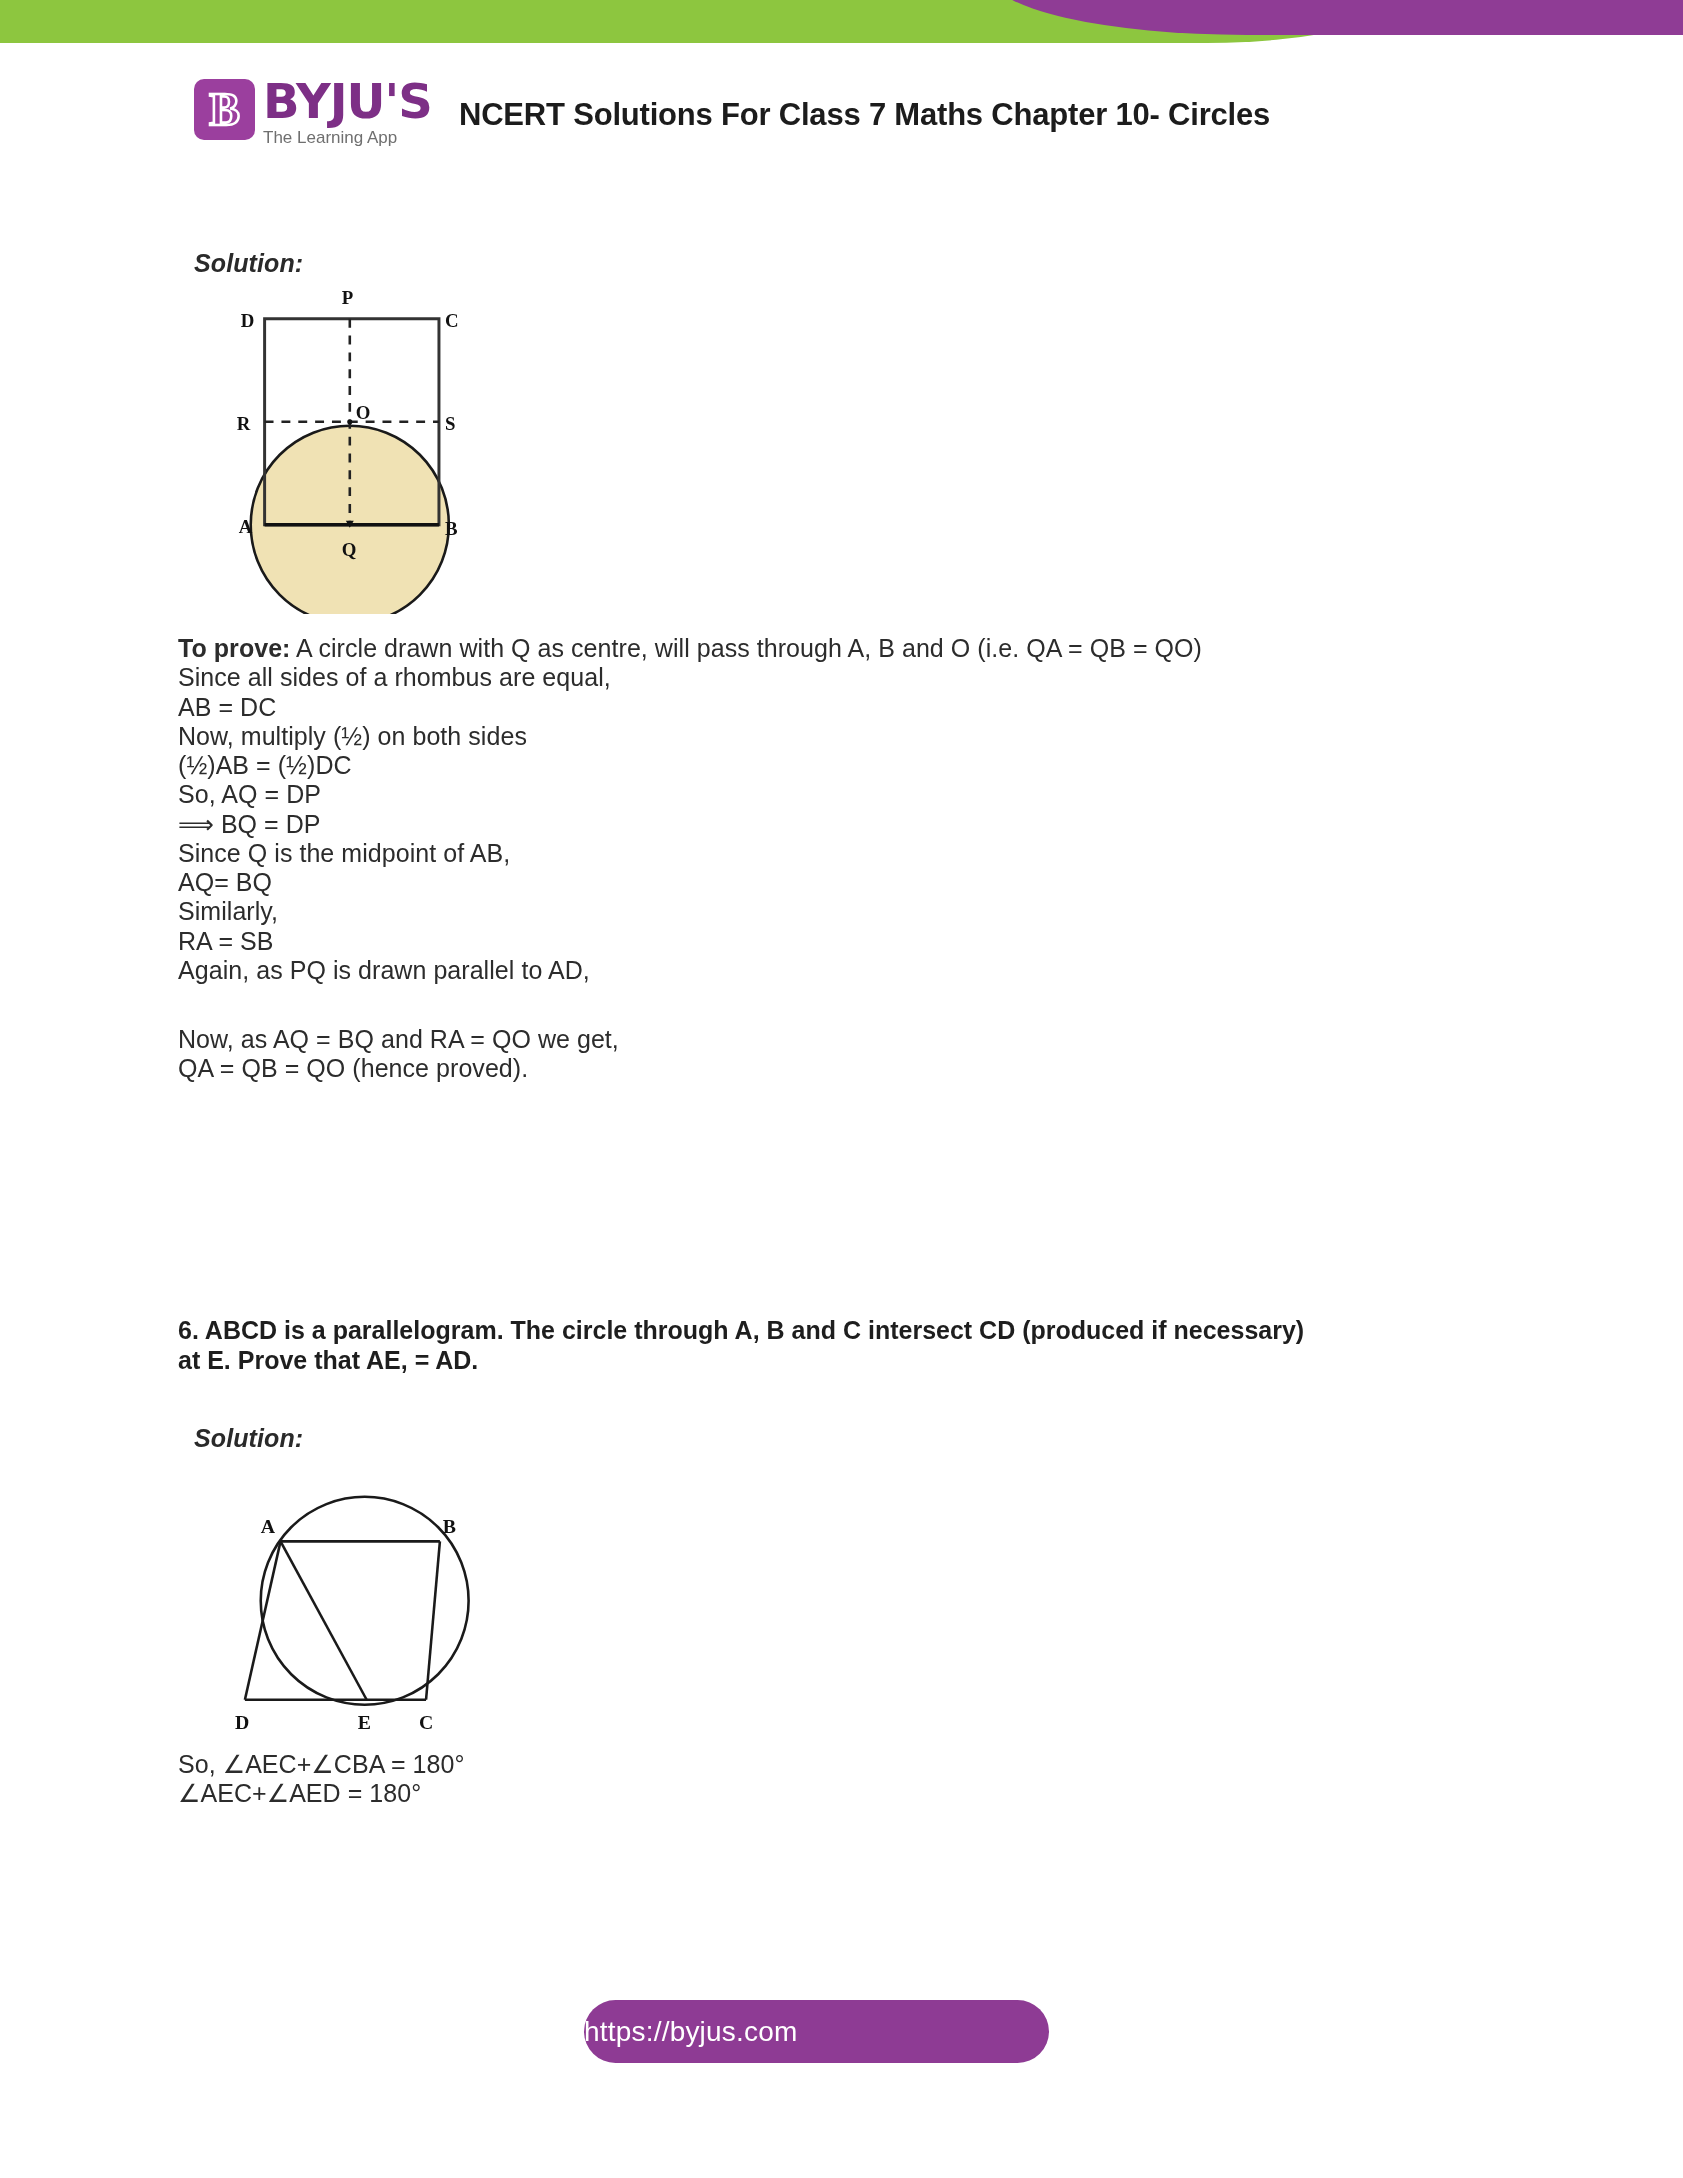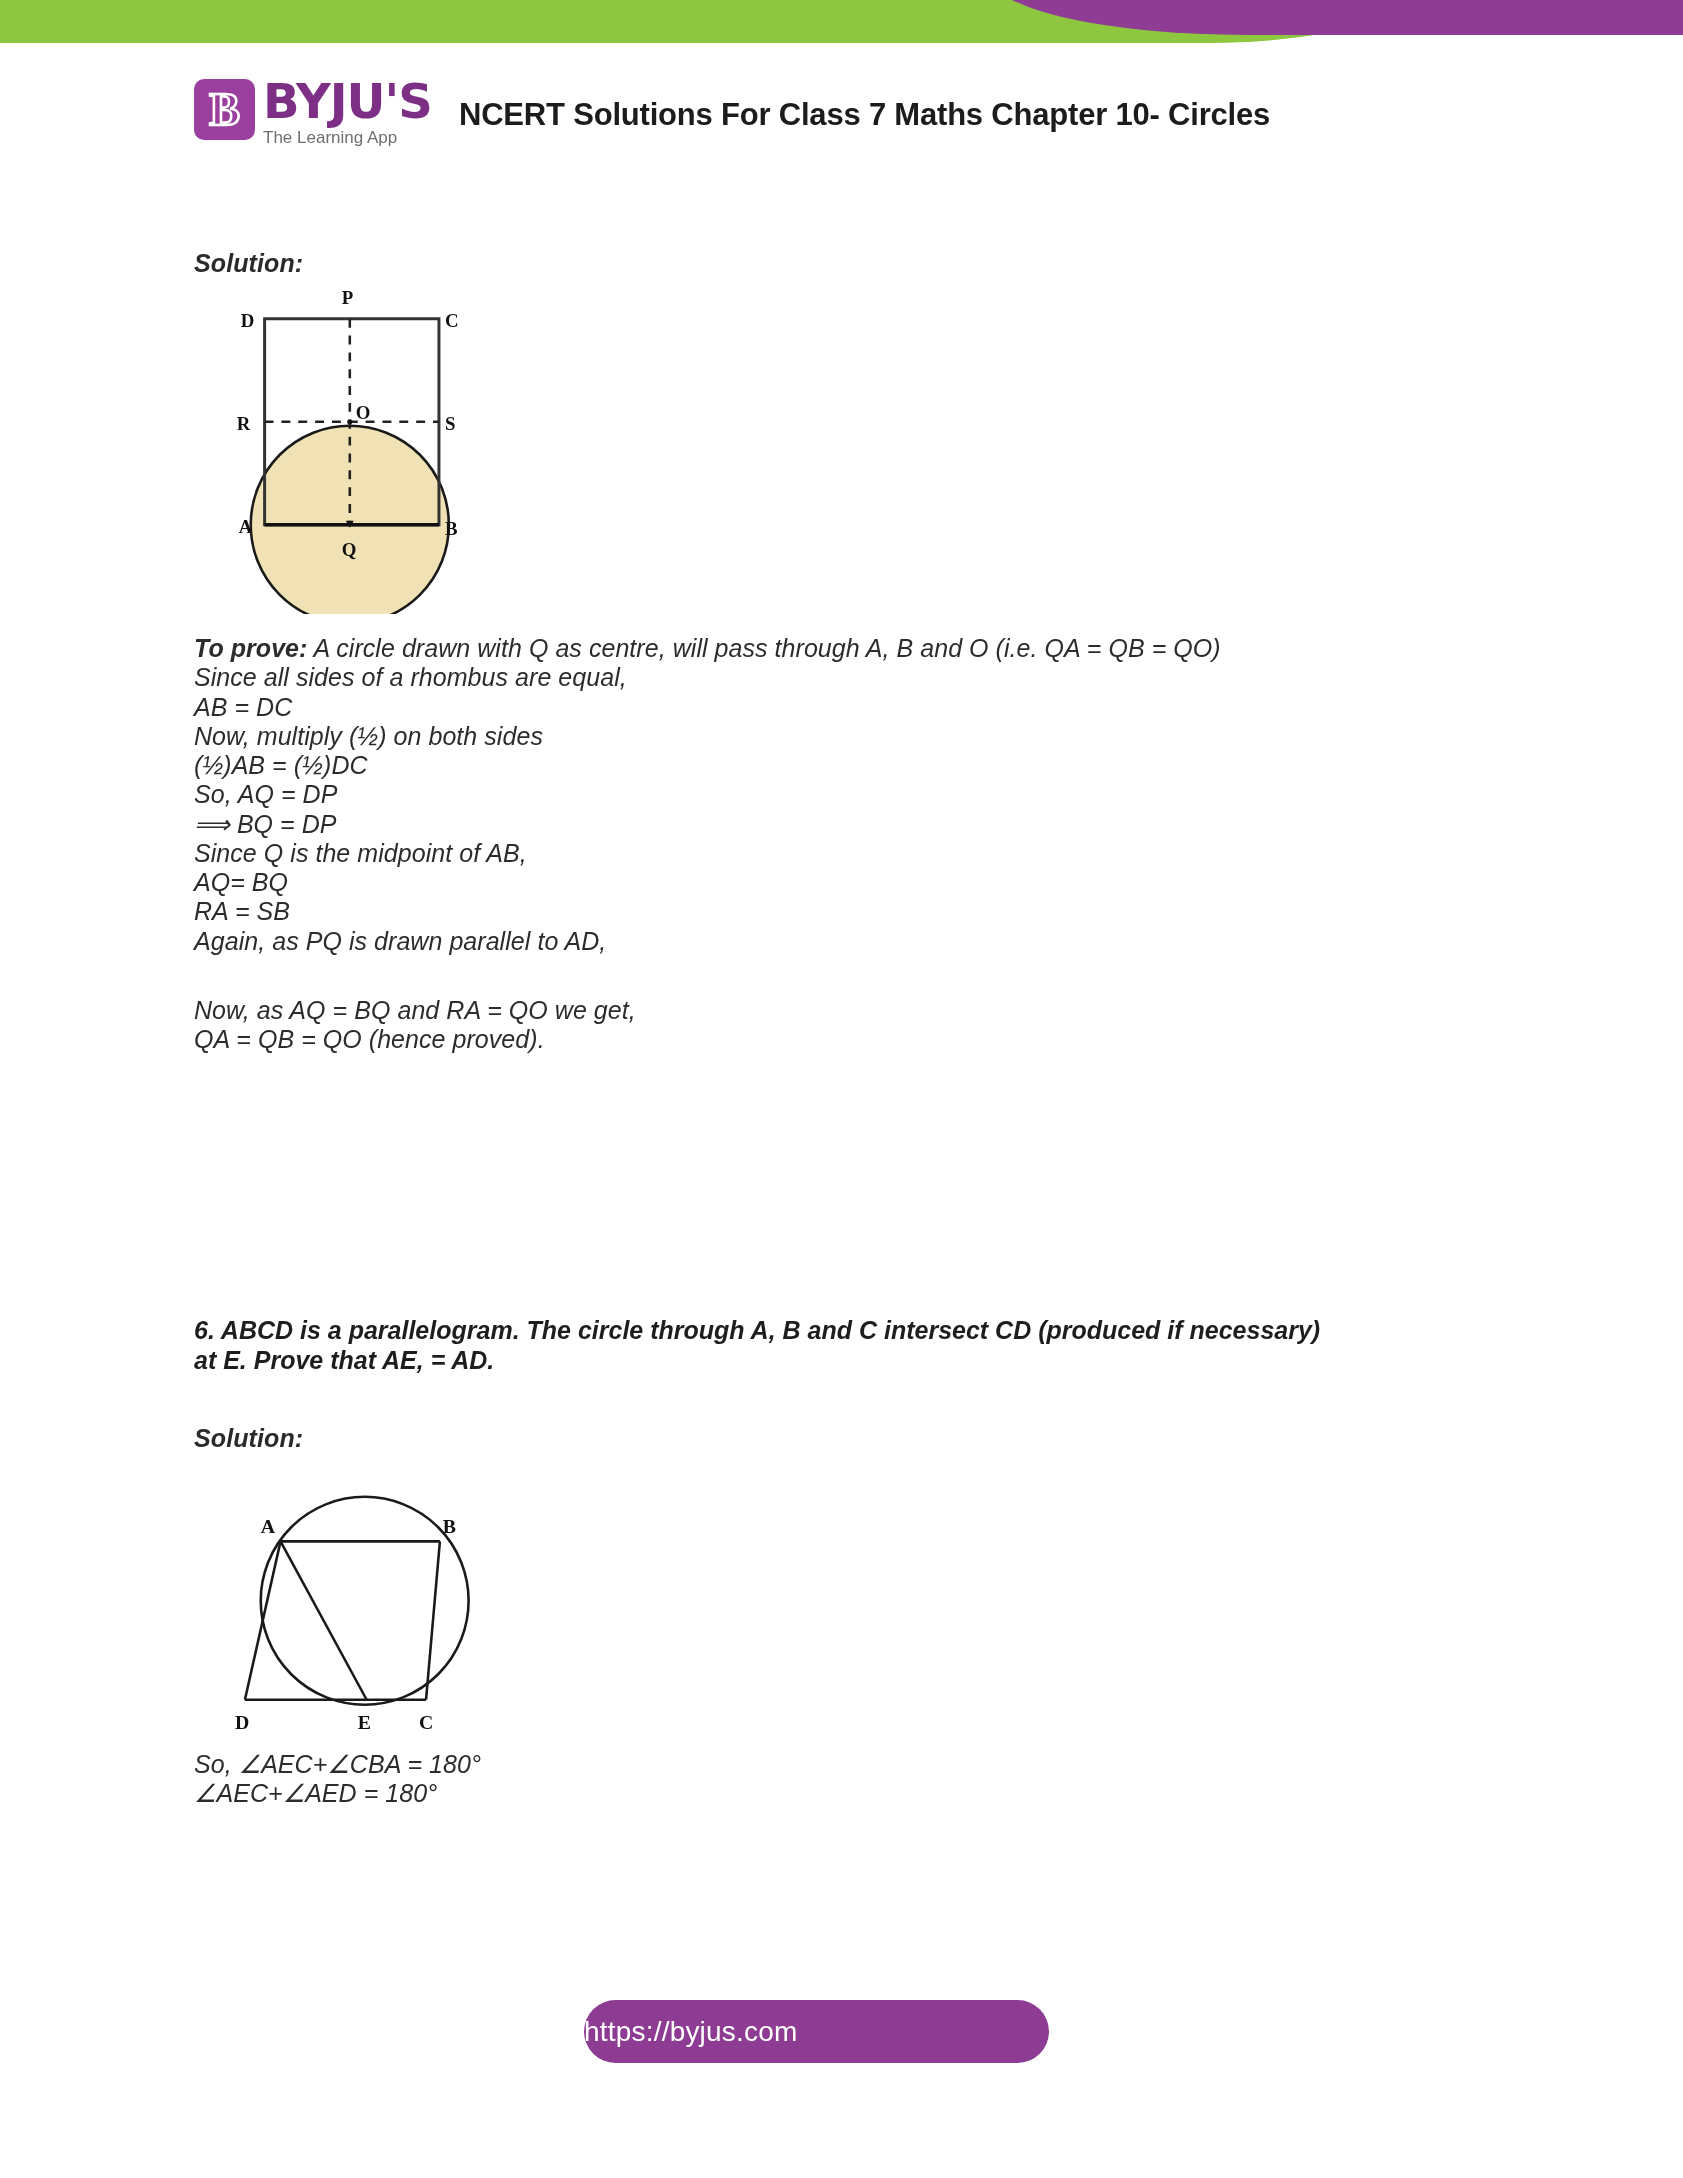--- a/index.html
+++ b/index.html
@@ -49,21 +49,21 @@
   .logo-tag { font-size:17px; color:#6f6f6f; margin-top:2px; letter-spacing:0px; }
   .logo-clip { position:absolute; top:-6px; left:246px; width:14px; height:85px; background:#ffffff; }
 
   .doc-title {
     font-size:31px; font-weight:bold; color:#1c1c1c;
     font-family:"Liberation Sans", sans-serif;
     margin-left:6px; white-space:nowrap; letter-spacing:-0.2px;
   }
 
   
-  .content { position:absolute; left:194px; top:0; width:1307px;font-style:italic; }
+  .content { position:absolute; left:178px; top:0; width:1307px; }
   .label-solution {
     font-size:25px; font-weight:bold; color:#2a2a2a; letter-spacing:0.1px;font-style:italic;
   }
   .para { font-size:25px; color:#2c2c2c; line-height:1.17; letter-spacing:0.05px; }
   .para b { font-weight:bold; }
   .q-head { font-size:25px; font-weight:bold; color:#1e1e1e; line-height:1.2; }
 
   .blk { position:absolute; }
 
   
@@ -144,20 +144,21 @@
       <b>To prove:</b><span> A circle drawn with Q as centre, will pass through A, B and O (i.e. QA = QB = QO)</span>
     </div>
     <div class="para">Since all sides of a rhombus are equal,</div>
     <div class="para">AB = DC</div>
     <div class="para">Now, multiply (½) on both sides</div>
     <div class="para"> (½)AB = (½)DC</div>
     <div class="para">So, AQ = DP</div>
     <div class="para">⟹ BQ = DP</div>
     <div class="para">Since Q is the midpoint of AB,</div>
     <div class="para">AQ= BQ</div>
+    <div class="para">Similarly,</div>
     <div class="para">RA = SB</div>
     <div class="para">Again, as PQ is drawn parallel to AD,</div>
     <div class="para" style="height:40px;"></div>
     <div class="para">Now, as AQ = BQ and RA = QO we get,</div>
     <div class="para">QA = QB = QO (hence proved).</div>
   </div>
 
   <div class="content" style="top:1315px;">
     <div class="q-head">6. ABCD is a parallelogram. The circle through A, B and C intersect CD (produced if necessary)</div>
     <div class="q-head">at E. Prove that AE, = AD.</div>

